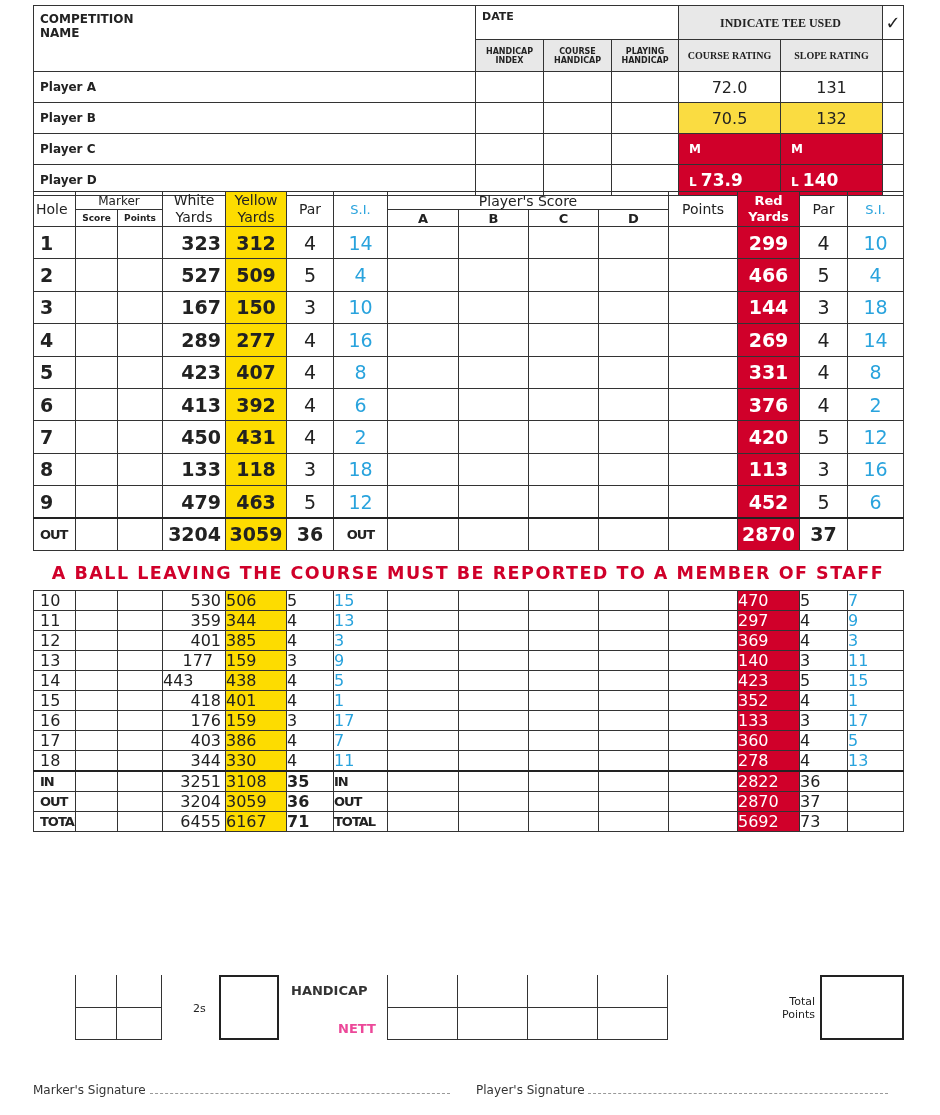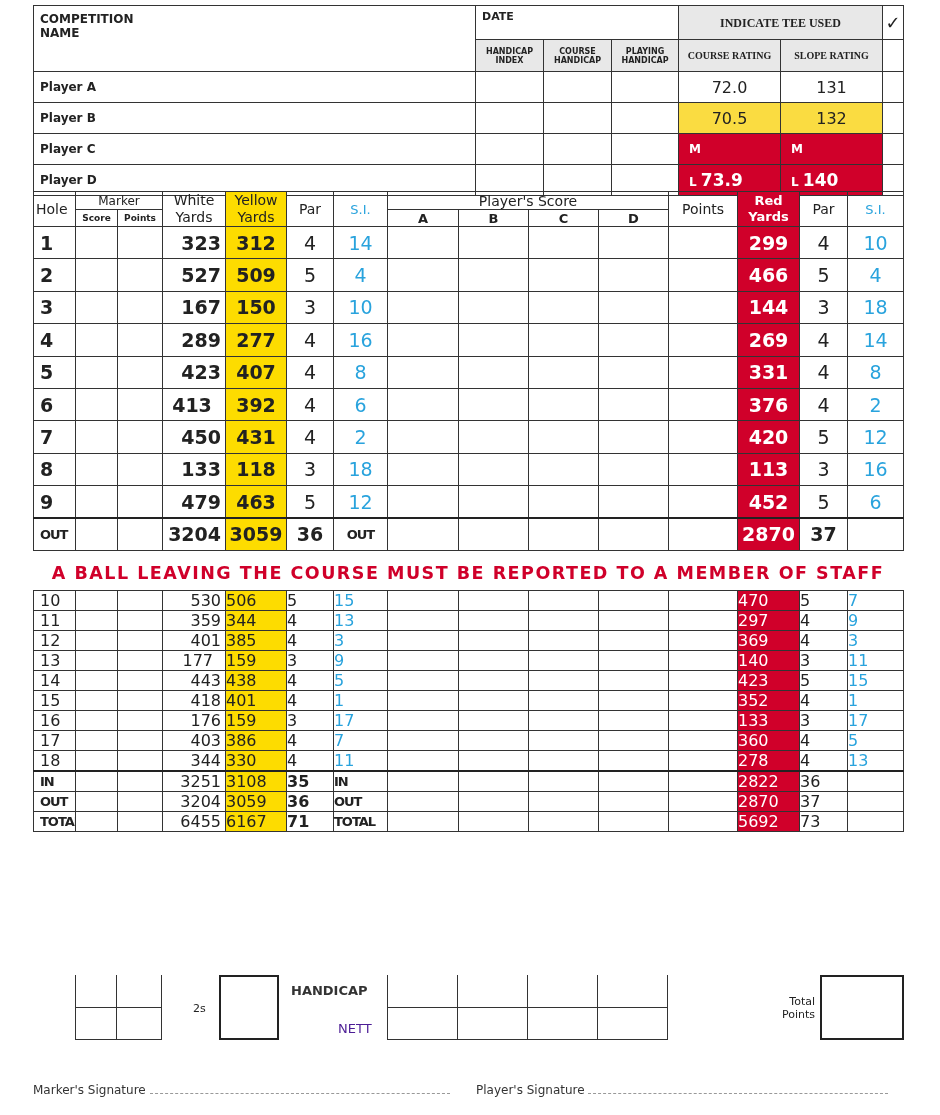--- a/index.html
+++ b/index.html
@@ -230,21 +230,21 @@
     <td></td>
     <td></td>
     <td class="rcol">331</td>
     <td style="font-weight:normal;">4</td>
     <td class="si" style="font-weight:normal;">8</td>
   </tr>
       <tr>
     <td class="hole">6</td>
     <td></td>
     <td></td>
-    <td style="text-align:center;padding-right:4px;">413</td>
+    <td style="text-align:right;padding-right:4px;">413</td>
     <td class="ycol">392</td>
     <td style="font-weight:normal;">4</td>
     <td class="si" style="font-weight:normal;">6</td>
     <td></td>
     <td></td>
     <td></td>
     <td></td>
     <td></td>
     <td class="rcol">376</td>
     <td style="font-weight:normal;">4</td>
@@ -407,21 +407,21 @@
     <td></td>
     <td></td>
     <td class="rcol">140</td>
     <td style="font-weight:normal;">3</td>
     <td class="si" style="font-weight:normal;">11</td>
   </tr>
       <tr>
     <td class="hole">14</td>
     <td></td>
     <td></td>
-    <td style="text-align:right;padding-right:4px;">443</td>
+    <td style="text-align:left;padding-right:4px;">443</td>
     <td class="ycol">438</td>
     <td style="font-weight:normal;">4</td>
     <td class="si" style="font-weight:normal;">5</td>
     <td></td>
     <td></td>
     <td></td>
     <td></td>
     <td></td>
     <td class="rcol">423</td>
     <td style="font-weight:normal;">5</td>
@@ -551,21 +551,21 @@
 
 <div class="abs" style="left:33px;top:975px;width:870px;height:66px;">
 
   <div class="abs" style="left:42px;top:0;width:42px;height:33px;border:1.5px solid #333;border-top:none;"></div>
   <div class="abs" style="left:84px;top:0;width:45px;height:33px;border:1.5px solid #333;border-top:none;border-left:none;"></div>
   <div class="abs" style="left:42px;top:33px;width:42px;height:32px;border:1.5px solid #333;border-top:none;"></div>
   <div class="abs" style="left:84px;top:33px;width:45px;height:32px;border:1.5px solid #333;border-top:none;border-left:none;"></div>
   <div class="abs" style="left:160px;top:27px;font-size:11px;">2s</div>
   <div class="abs" style="left:186px;top:0;width:60px;height:65px;border:2.5px solid #222;"></div>
   <div class="abs" style="left:258px;top:8px;font-size:13px;font-weight:bold;color:#333;">HANDICAP</div>
-  <div class="abs" style="left:305px;top:46px;font-size:13px;font-weight:normal;color:#4c1d95;">NETT</div>
+  <div class="abs" style="left:305px;top:46px;font-size:13px;font-weight:bold;color:#ec4899;">NETT</div>
 
   <div class="abs" style="left:354px;top:0;width:71px;height:33px;border:1.5px solid #333;border-top:none;"></div>
   <div class="abs" style="left:425px;top:0;width:70px;height:33px;border:1.5px solid #333;border-top:none;border-left:none;"></div>
   <div class="abs" style="left:495px;top:0;width:70px;height:33px;border:1.5px solid #333;border-top:none;border-left:none;"></div>
   <div class="abs" style="left:565px;top:0;width:70px;height:33px;border:1.5px solid #333;border-top:none;border-left:none;"></div>
   <div class="abs" style="left:354px;top:33px;width:71px;height:32px;border:1.5px solid #333;border-top:none;"></div>
   <div class="abs" style="left:425px;top:33px;width:70px;height:32px;border:1.5px solid #333;border-top:none;border-left:none;"></div>
   <div class="abs" style="left:495px;top:33px;width:70px;height:32px;border:1.5px solid #333;border-top:none;border-left:none;"></div>
   <div class="abs" style="left:565px;top:33px;width:70px;height:32px;border:1.5px solid #333;border-top:none;border-left:none;"></div>
   <div class="abs" style="left:720px;top:20px;width:62px;font-size:11px;text-align:right;line-height:13px;">Total Points</div>

